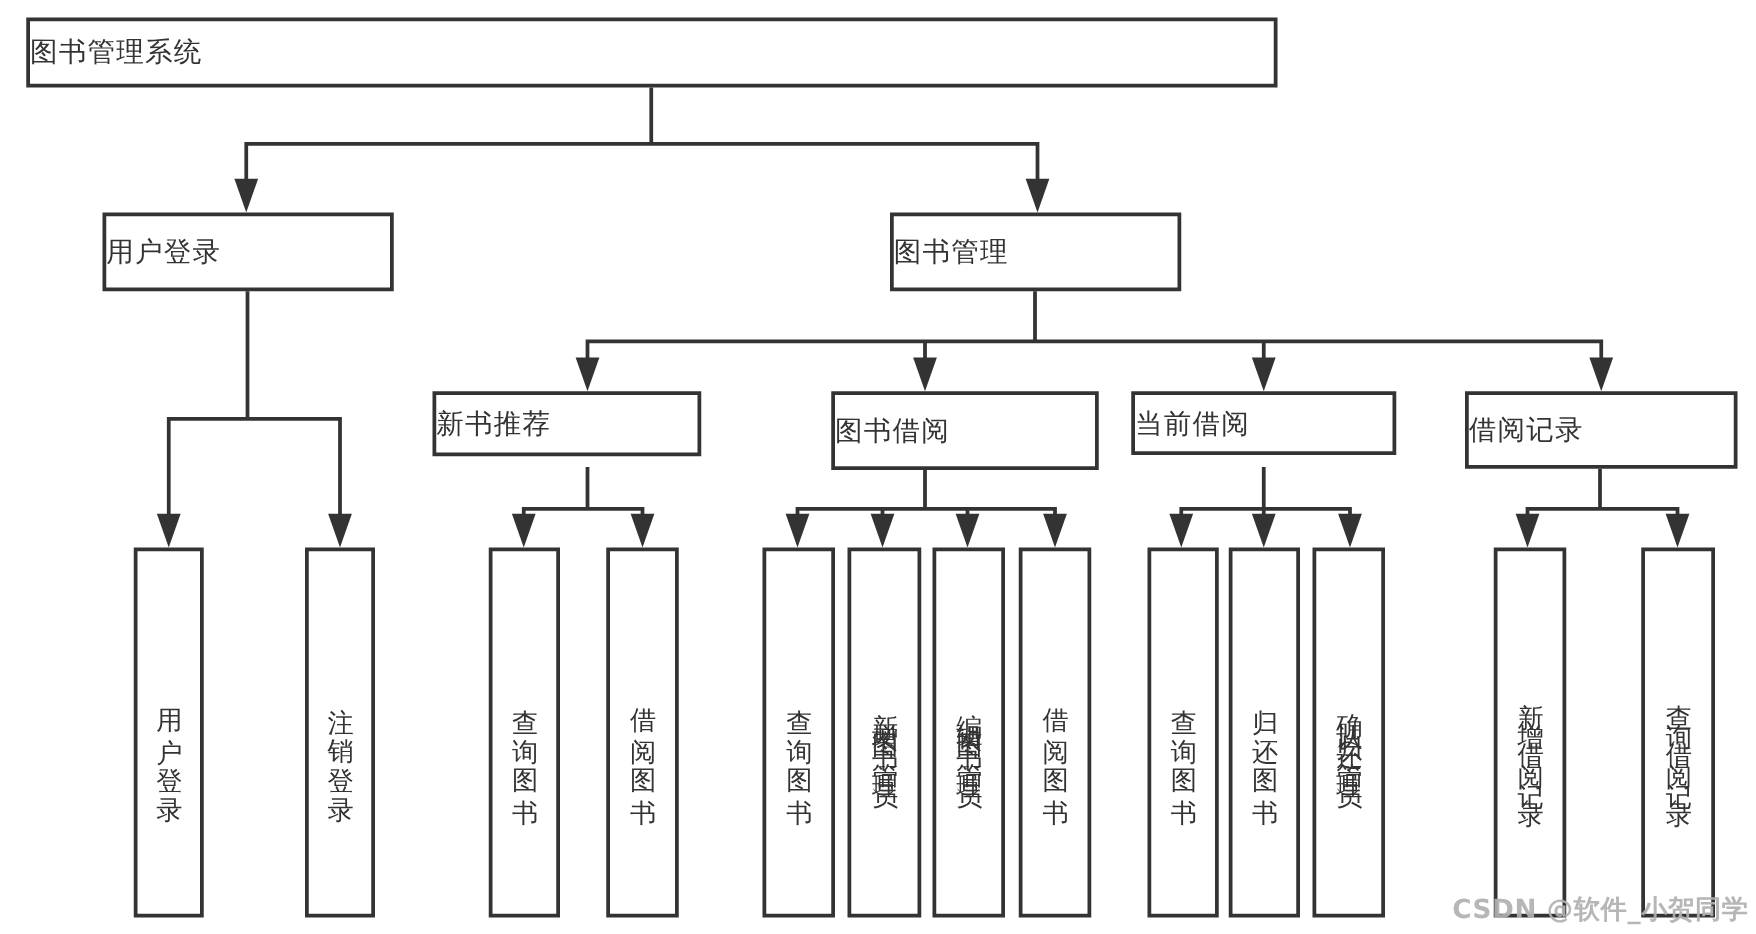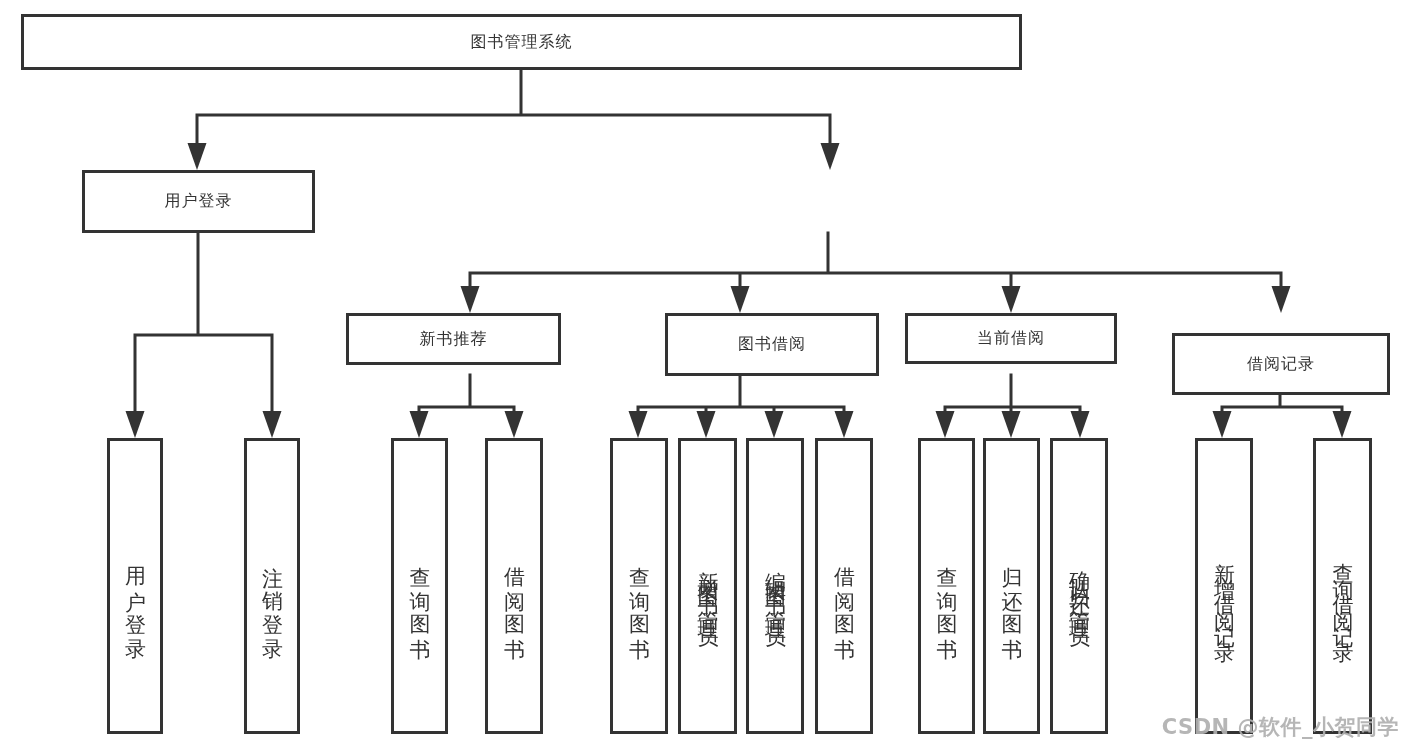--- a/index.html
+++ b/index.html
@@ -18,33 +18,32 @@
     width: 1405px; height: 747px;
     z-index: 1;
   }
   .box {
     position: absolute;
     box-sizing: border-box;
     border: 3px solid #333333;
     background: #ffffff;
     display: flex;
     align-items: center;
-    justify-content: center;
     z-index: 2;
-    font-size: 16px;
+    font-size: 22px;
     letter-spacing: 1px;
     color: #333333;
   }
   .box.root   { left: 21px;   top: 14px;  width: 1001px; height: 56px; }
   .box.l2a    { left: 82px;   top: 170px; width: 233px;  height: 63px; }
   .box.l2b    { left: 712px;  top: 170px; width: 233px;  height: 63px; }
   .box.l3a    { left: 346px;  top: 313px; width: 215px;  height: 52px; }
   .box.l3b    { left: 633px;  top: 313px; width: 214px;  height: 63px; margin-left: 32px; }
   .box.l3c    { left: 905px;  top: 313px; width: 212px;  height: 51px; }
-  .box.l3d    { left: 1172px; top: 313px; width: 218px;  height: 62px; margin-top: 20px; }
+  .box.l3d    { left: 1172px; top: 313px; width: 218px;  height: 62px; }
   .vbox {
     position: absolute;
     top: 438px;
     height: 296px;
     box-sizing: border-box;
     border: 3px solid #333333;
     background: #ffffff;
     display: flex;
     align-items: center;
     justify-content: center;
@@ -132,20 +131,23 @@
     </g>
   </svg>
 
   <div class="box root">
     <span>图书管理系统</span>
   </div>
 
   <div class="box l2a">
     <span>用户登录</span>
   </div>
+  <div class="box l2b">
+    <span>图书管理</span>
+  </div>
 
   <div class="box l3a">
     <span>新书推荐</span>
   </div>
   <div class="box l3b">
     <span>图书借阅</span>
   </div>
   <div class="box l3c">
     <span>当前借阅</span>
   </div>

